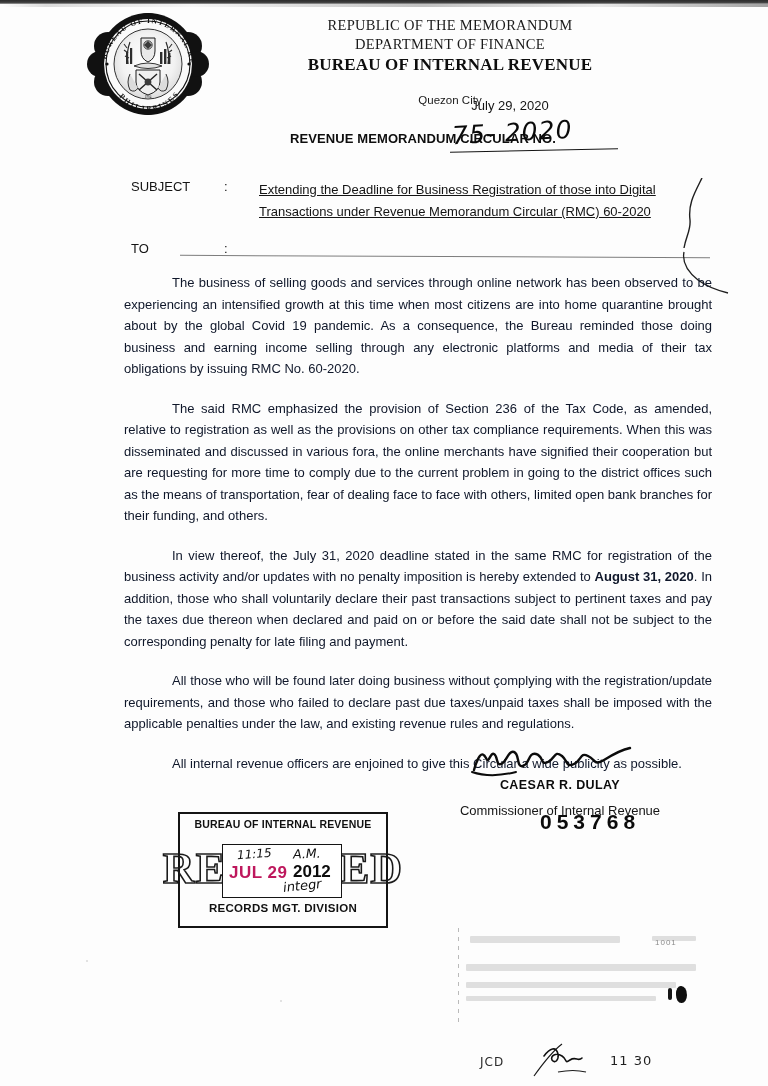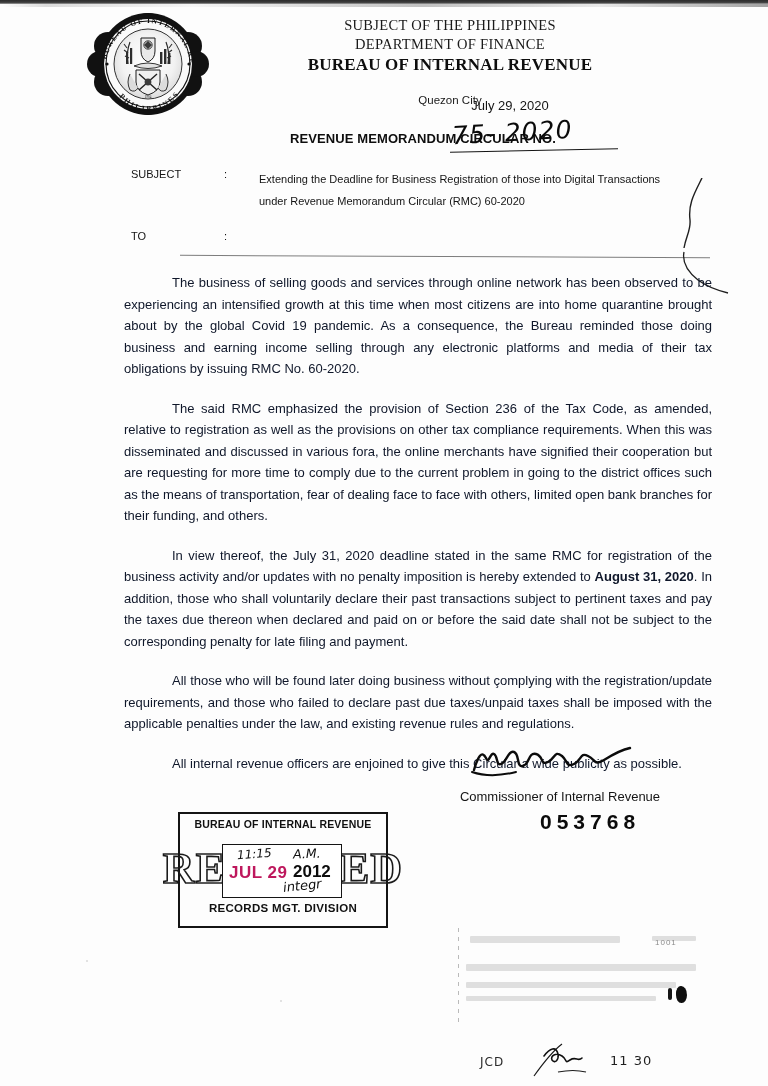--- a/index.html
+++ b/index.html
@@ -32,25 +32,25 @@
   .docdate{position:absolute;left:400px;top:98px;width:220px;text-align:center;font-size:13px;color:#141414;}
 
   
   .circ{position:absolute;left:250px;top:131px;font-size:13px;font-weight:bold;letter-spacing:.1px;color:#0e0e0e;padding-left:40px;}
   .circ-hand{position:absolute;left:452px;top:118px;width:180px;height:34px;}
   .circ-hand .num{font-family:"DejaVu Sans",sans-serif;font-size:25px;font-style:italic;color:#0a0a0a;
     transform:rotate(-3deg);display:inline-block;letter-spacing:1px;font-weight:500;}
   .circ-underline{position:absolute;left:450px;top:150px;width:168px;height:0;border-top:1.6px solid #151515;transform:rotate(-1.2deg);}
 
   
-  .meta{position:absolute;left:131px;top:168px;width:560px;font-size:11px;}
+  .meta{position:absolute;left:131px;top:179px;width:560px;font-size:13px;}
   .meta-row{display:flex;align-items:flex-start;margin-bottom:18px;}
   .meta-lab{width:93px;flex:0 0 93px;color:#141414;}
   .meta-col{width:35px;flex:0 0 35px;color:#141414;}
-  .meta-val{flex:1;line-height:22px;color:#141414;}
+  .meta-val{flex:1;line-height:22px;color:#141414;text-decoration:underline;}
 
   .rule{position:absolute;left:180px;top:256px;width:530px;height:0;border-top:1.2px solid #7d7d7d;transform:rotate(.25deg);}
 
   
   .body{position:absolute;left:124px;top:272px;width:588px;font-size:13px;line-height:21.5px;color:#0f172a;}
   .body p{margin:0 0 18px 0;text-align:justify;text-justify:inter-word;}
   .body p.indent{text-indent:48px;}
   .body b{font-weight:bold;}
 
   
@@ -170,21 +170,21 @@
         <circle cx="62" cy="70" r="3.4" fill="#3c3c3c"></circle>
 
         <path d="M44,62 q-4,8 0,16 q5,3 8,-2" fill="#dcdcdc" stroke="#202020" stroke-width=".9"></path>
         <path d="M80,62 q4,8 0,16 q-5,3 -8,-2" fill="#dcdcdc" stroke="#202020" stroke-width=".9"></path>
         <text x="62" y="86" font-family="Liberation Serif, serif" font-size="3.4" text-anchor="middle" fill="#222">1904</text>
       </g>
     </svg>
   </div>
 
   <div class="hdr">
-    <div class="l1">SUBJECT OF THE PHILIPPINES</div>
+    <div class="l1">REPUBLIC OF THE MEMORANDUM</div>
     <div class="l2">DEPARTMENT OF FINANCE</div>
     <div class="l3">BUREAU OF INTERNAL REVENUE</div>
     <div class="l4">Quezon City</div>
   </div>
 
   <div class="docdate">July 29, 2020</div>
 
   <div class="circ">REVENUE MEMORANDUM CIRCULAR NO.</div>
   <div class="circ-hand">
     <span class="num">75- 2020</span>
@@ -222,20 +222,21 @@
 
   <div class="sigwrap">
     <div class="sig-scribble">
       <svg width="190" height="34" viewBox="0 0 190 34">
         <path d="M4,26 C8,12 12,6 16,14 C19,21 20,8 24,10 C28,12 26,22 31,20 C37,18 38,6 44,8
                  C50,10 46,24 53,22 C60,20 58,8 66,10 C74,12 70,22 78,18 C86,14 84,6 92,12
                  C98,17 96,24 104,20 C112,16 110,8 118,12 C126,16 124,22 134,16 C142,11 150,6 160,4" stroke="#0b0b0b" stroke-width="2.4" fill="none" stroke-linecap="round"></path>
         <path d="M2,28 C14,32 30,32 46,28" stroke="#0b0b0b" stroke-width="2" fill="none" stroke-linecap="round"></path>
       </svg>
     </div>
+    <div class="sig-name">CAESAR R. DULAY</div>
     <div class="sig-title">Commissioner of Internal Revenue</div>
   </div>
 
   <div class="serial">053768</div>
 
   <div class="stamp">
     <div class="st-top">BUREAU OF INTERNAL REVENUE</div>
     <div class="st-mid">RECEIVED</div>
     <div class="st-box">
       <div class="st-time">11:15</div>

